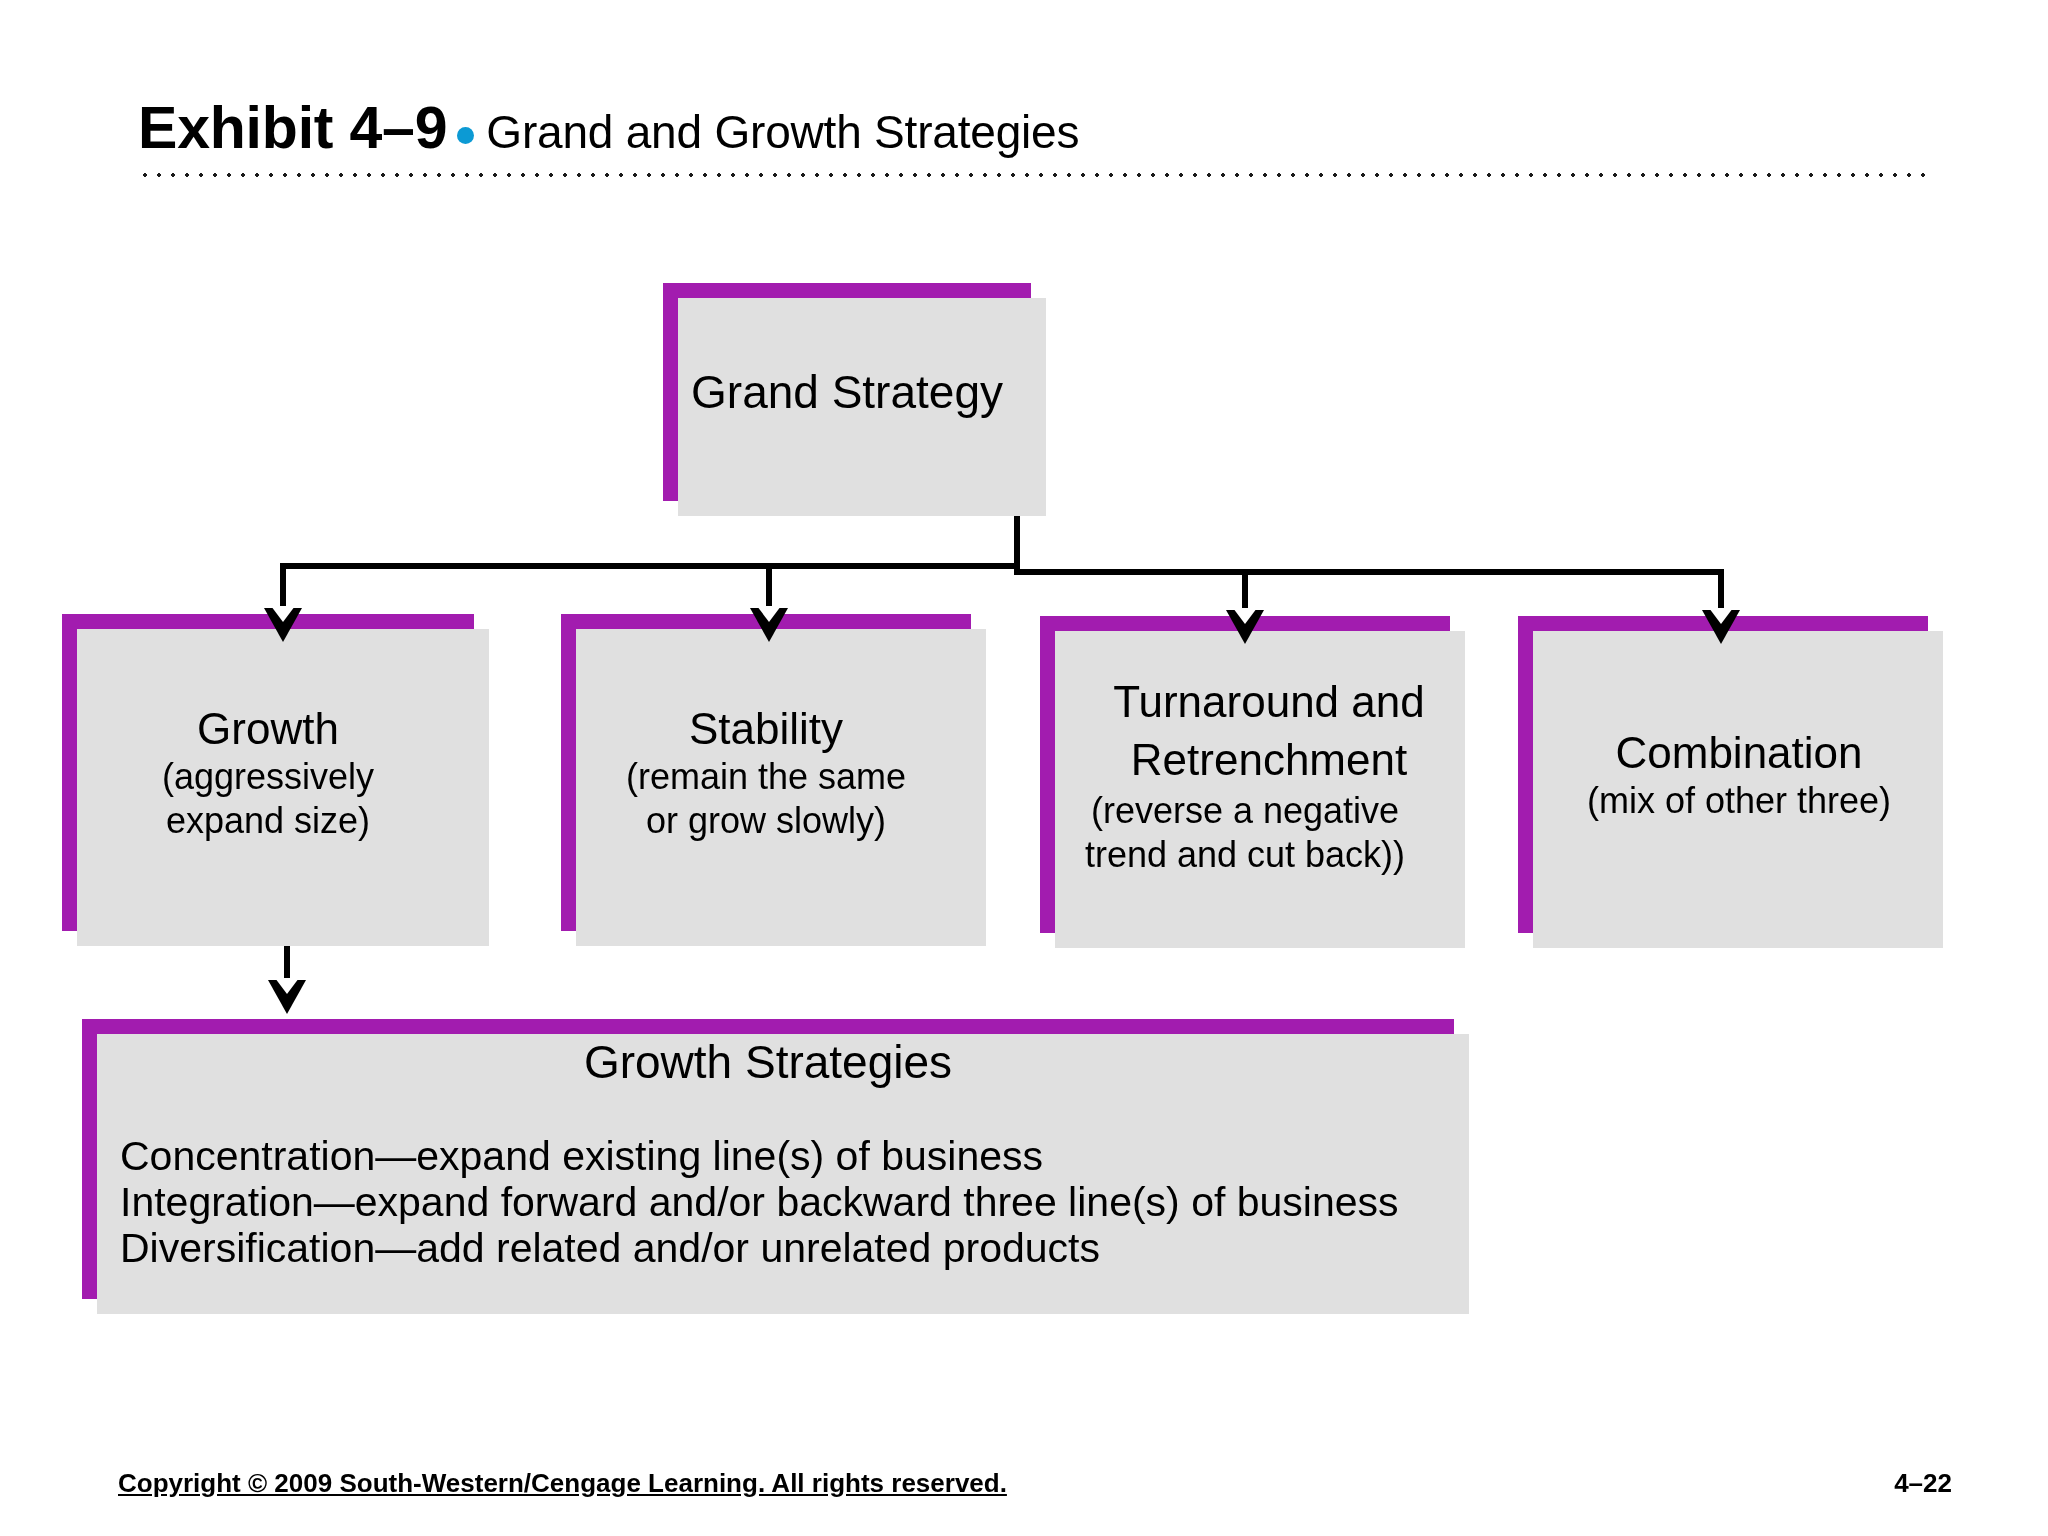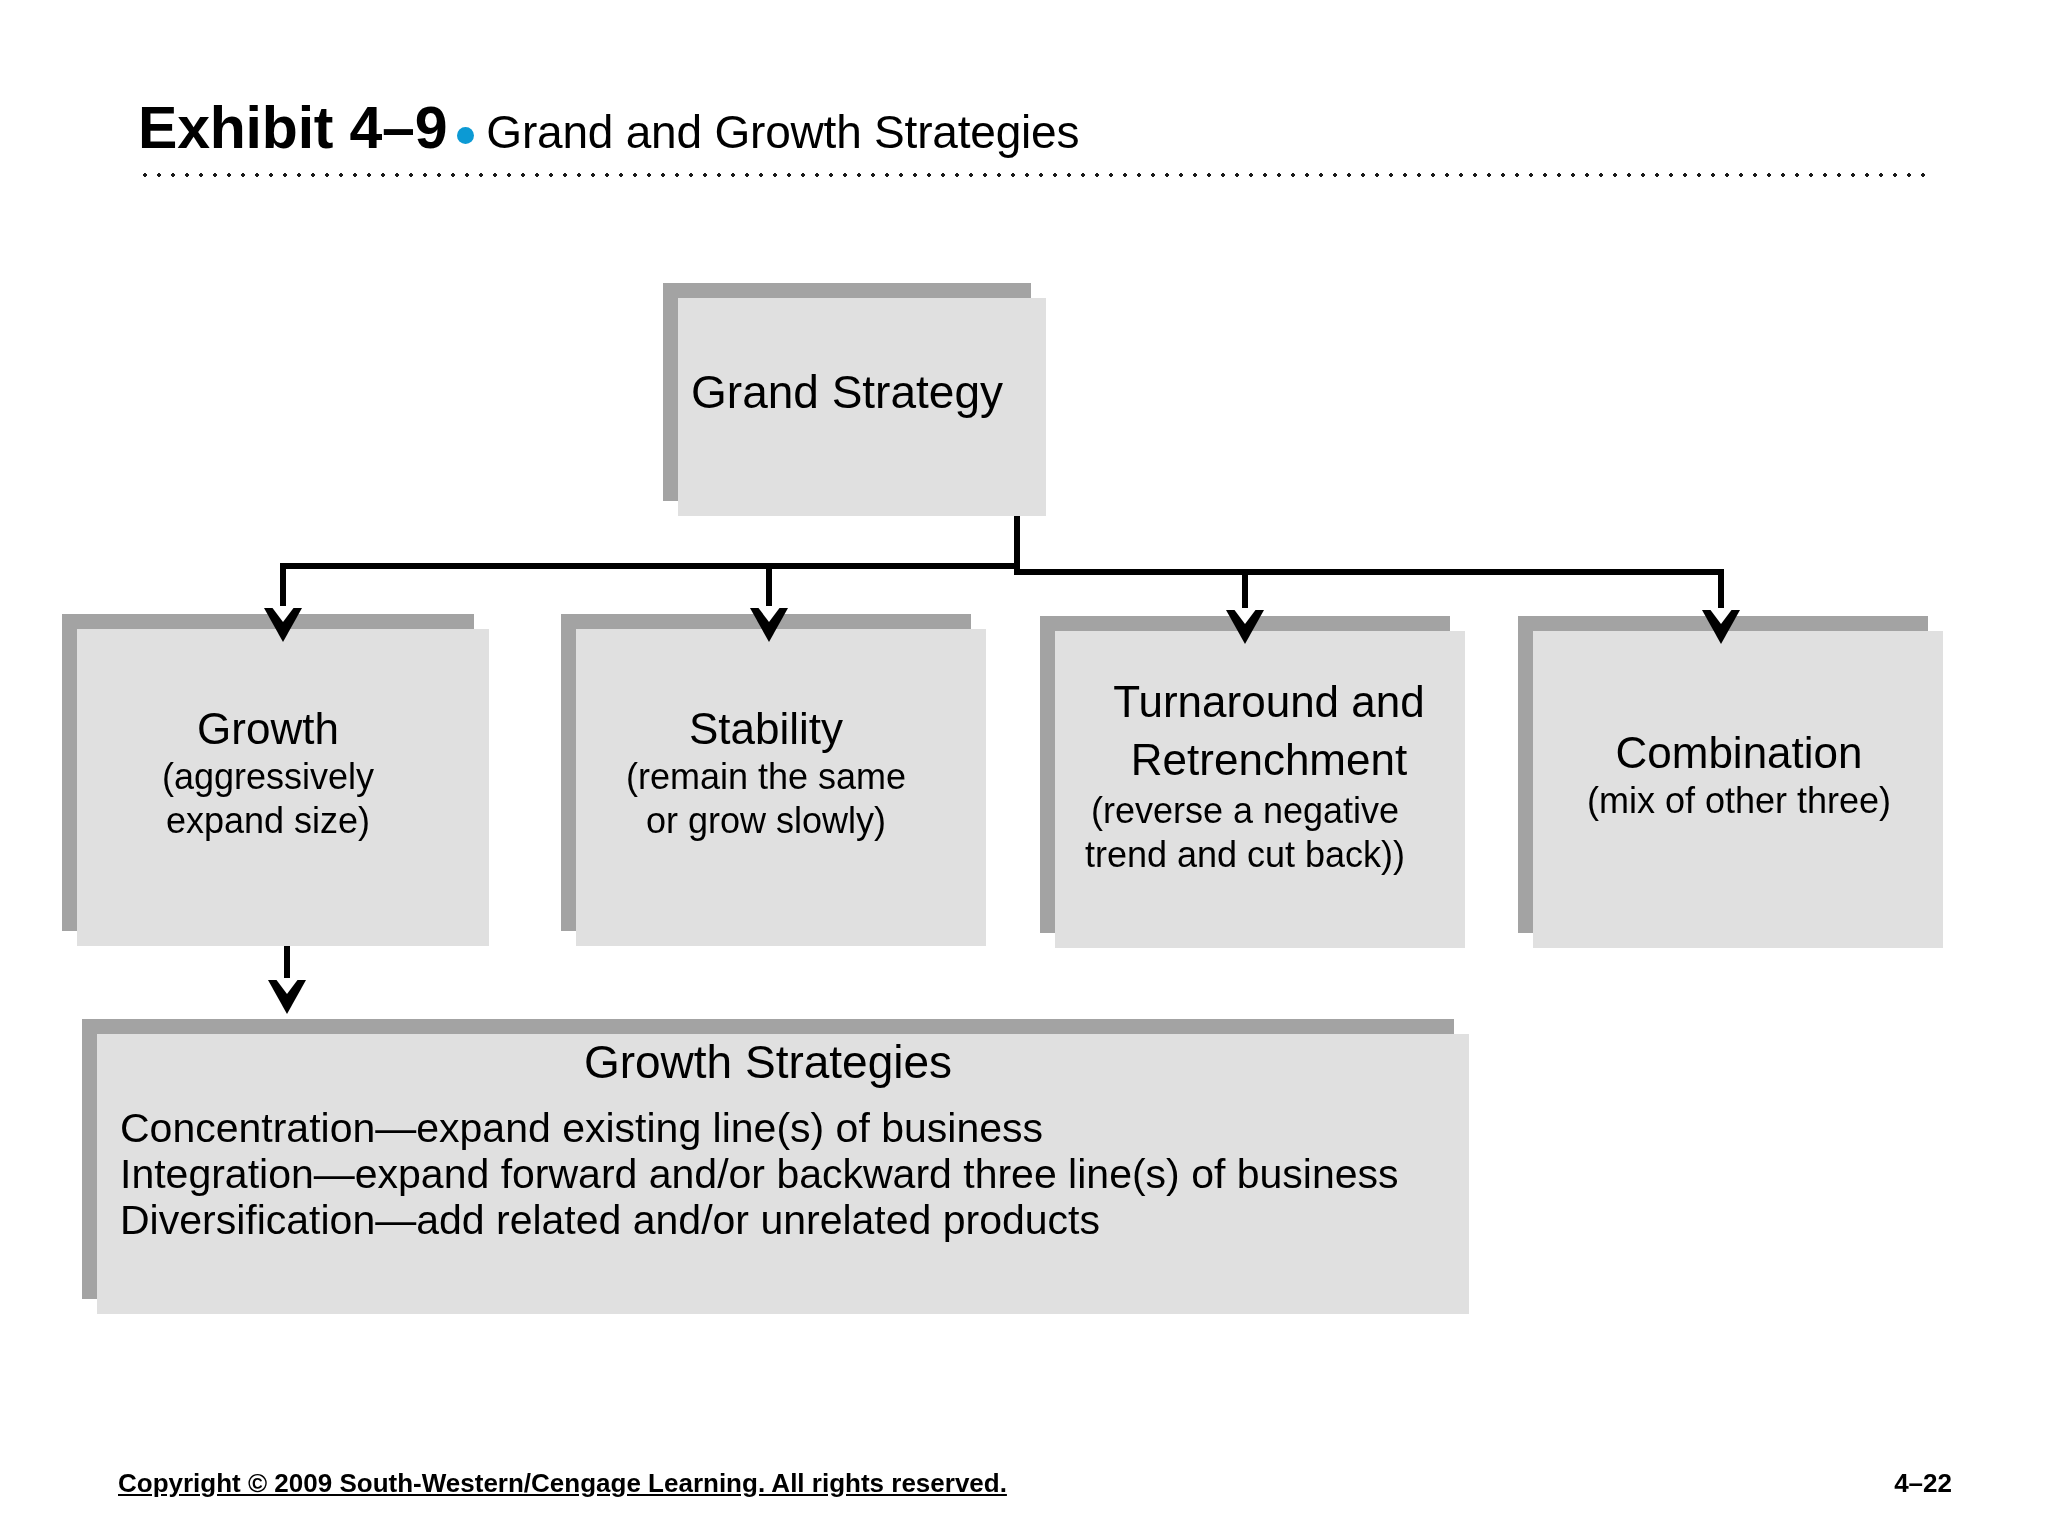--- a/index.html
+++ b/index.html
@@ -63,21 +63,21 @@
     background-image: radial-gradient(circle, #1a1a1a 1.6px, rgba(0,0,0,0) 2.1px);
     background-size: 14px 6px;
     background-repeat: repeat-x;
     background-position: 0 center;
   }
 
   
   .node {
     position: absolute;
     box-sizing: border-box;
-    background: #a3a3a3;
+    background: #a21caf;
     z-index: 3;
   }
   .node::after {
     content: "";
     position: absolute;
     left: 15px;
     top: 15px;
     right: -15px;
     bottom: -15px;
     background: #e0e0e0;
@@ -121,20 +121,21 @@
 
   #box-turnaround .node-title { line-height: 58px; margin-left: 48px; }
 
   #box-growthstrat {
     left: 82px;  top: 1019px; width: 1372px; height: 280px;
   }
   #box-growthstrat .node-inner {
     justify-content: flex-start;
     align-items: stretch;
     padding: 14px 0 0 0;
+    gap: 28px;
   }
   #gs-heading {
     text-align: center;
     font-size: 46px;
     line-height: 58px;
     margin-bottom: 14px;
   }
   #gs-list {
     padding-left: 38px;
     text-align: left;

